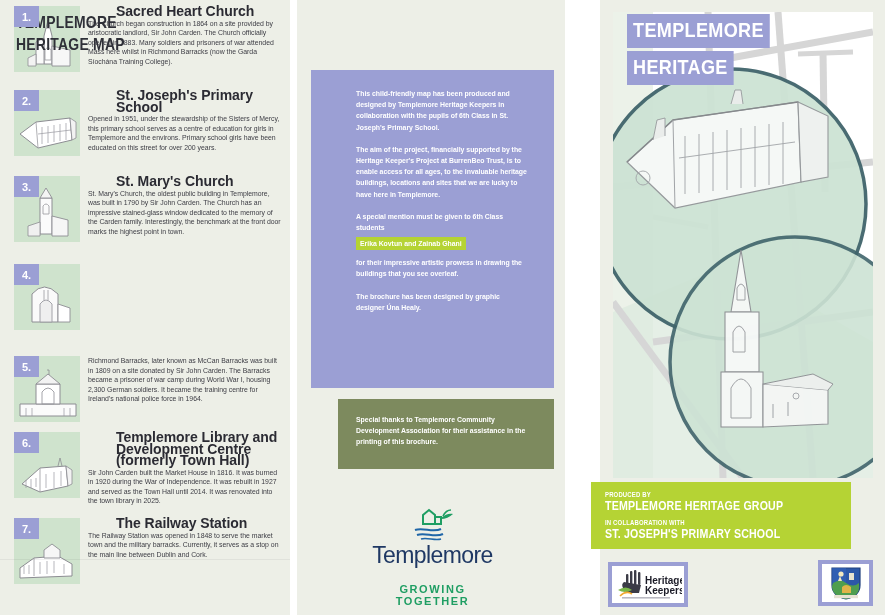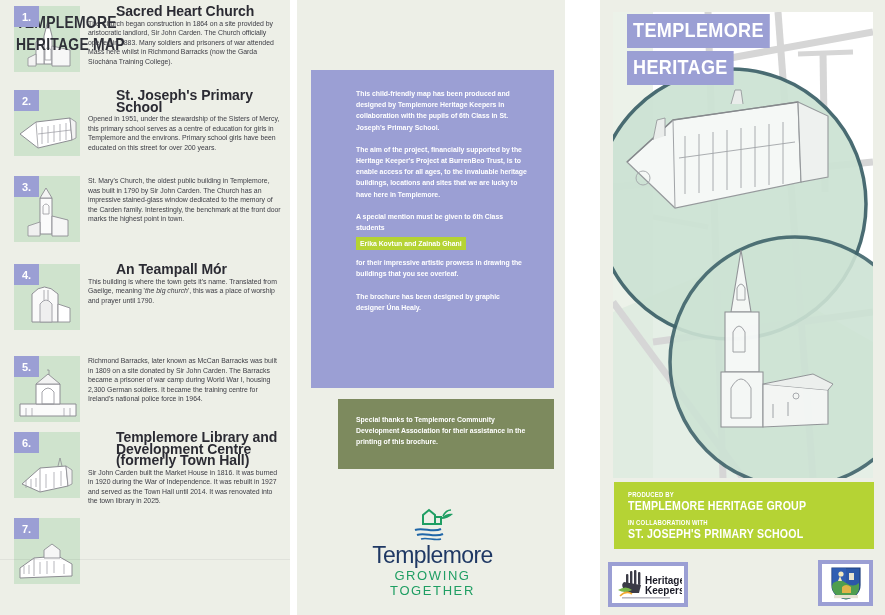--- a/index.html
+++ b/index.html
@@ -97,22 +97,22 @@
   }
 
   
   .logo-wrap { position: absolute; left: 365px; top: 508px; width: 135px; text-align: center; }
   .logo-mark { width: 52px; height: 34px; margin: 0 auto 1px auto; display: block; }
   .logo-word {
     font-size: 23px; color: #1f3864; letter-spacing: -0.6px;
     font-family: "Liberation Sans", sans-serif; line-height: 24px;
   }
   .logo-tag {
-    font-size: 13px; color: #1f9e63; font-weight: normal;
-    letter-spacing: 1.6px; margin-top: 1px;
+    font-size: 11px; color: #1f9e63; font-weight: bold;
+    letter-spacing: 1.6px; margin-top: 16px;
   }
 
   
   .cover-map {
     position: absolute; left: 613px; top: 12px;
     width: 260px; height: 466px;
     background: #ffffff;
     overflow: hidden;
   }
   .cover-title { position: absolute; left: 627px; top: 14px; z-index: 6; }
@@ -126,21 +126,21 @@
     padding: 1px 7px 3px 7px;
     margin-bottom: 3px;
     display: inline-block;
     letter-spacing: 0.4px;
     white-space: nowrap;
     transform: scaleX(0.86); transform-origin: left top;
   }
   .ct-row { display: block; }
 
   .lime-band {
-    position: absolute; left: 614px; top: 482px;
+    position: absolute; left: 591px; top: 482px;
     width: 260px; height: 67px;
     background: #b5d334;
   }
   .lime-band .lb {
     position: absolute; left: 14px;
     color: #ffffff;
     font-family: "Liberation Sans Narrow","Liberation Sans", sans-serif;
     font-weight: bold;
     transform: scaleX(0.85); transform-origin: left top;
     white-space: nowrap;
@@ -210,37 +210,34 @@
             <svg class="thumb-art" viewBox="0 0 66 66">
               <path d="M26 22 L38 22 L38 58 L26 58 Z" fill="#fbfbfb" stroke="#8d8d93" stroke-width="1"></path>
               <path d="M26 22 L32 12 L38 22 Z" fill="#f4f4f4" stroke="#8d8d93" stroke-width="0.9"></path>
               <path d="M38 40 L54 44 L54 60 L38 60 Z" fill="#f6f6f6" stroke="#8d8d93" stroke-width="0.9"></path>
               <path d="M14 50 L26 46 L26 60 L14 60 Z" fill="#f0f0f0" stroke="#8d8d93" stroke-width="0.8"></path>
               <path d="M29 30 q3 -4 6 0 l0 8 l-6 0 Z" fill="none" stroke="#9a9aa0" stroke-width="0.8"></path>
             </svg>
             <div class="badge">3.</div>
           </div>
           <div class="entry-body">
+            <div class="entry-title">St. Mary's Church</div>
             <div class="entry-text">St. Mary's Church, the oldest public building in Templemore, was built in 1790 by Sir John Carden. The Church has an impressive stained-glass window dedicated to the memory of the Carden family. Interestingly, the benchmark at the front door marks the highest point in town.</div>
           </div>
         </div>
         <div class="entry" style="top: 264px; height: 86px;">
           <div class="thumb">
             <svg class="thumb-art" viewBox="0 0 66 66">
               <path d="M18 58 L18 30 Q30 16 44 30 L44 58 Z" fill="#fafafa" stroke="#8d8d93" stroke-width="1"></path>
               <path d="M26 58 L26 40 q6 -8 12 0 l0 18 Z" fill="#efefef" stroke="#9a9aa0" stroke-width="0.9"></path>
               <path d="M44 40 L56 44 L56 58 L44 58 Z" fill="#fff" stroke="#8d8d93" stroke-width="0.9"></path>
               <path d="M30 26 l0 10" stroke="#9a9aa0" stroke-width="0.8"></path>
               <path d="M34 26 l0 10" stroke="#9a9aa0" stroke-width="0.8"></path>
             </svg>
             <div class="badge">4.</div>
-          </div>
-          <div class="entry-body">
-            <div class="entry-title">An Teampall Mór</div>
-            <div class="entry-text">This building is where the town gets it's name. Translated from Gaeilge, meaning '<i>the big church</i>', this was a place of worship and prayer until 1790.</div>
           </div>
         </div>
         <div class="entry" style="top: 356px; height: 70px;">
           <div class="thumb">
             <svg class="thumb-art" viewBox="0 0 66 66">
               <path d="M6 48 L62 48 L62 60 L6 60 Z" fill="#fbfbfb" stroke="#8d8d93" stroke-width="1"></path>
               <path d="M22 48 L22 28 L46 28 L46 48 Z" fill="#fff" stroke="#8d8d93" stroke-width="1"></path>
               <path d="M22 28 L34 18 L46 28 Z" fill="#f3f3f3" stroke="#8d8d93" stroke-width="0.9"></path>
               <path d="M28 48 L28 36 q6 -8 12 0 l0 12 Z" fill="none" stroke="#9a9aa0" stroke-width="0.9"></path>
               <g stroke="#9a9aa0" stroke-width="0.7" fill="none">
@@ -289,20 +286,24 @@
               <g stroke="#9a9aa0" stroke-width="0.7" fill="none">
                 <path d="M10 48 L10 56"></path>
                 <path d="M15 47 L15 56"></path>
                 <path d="M26 44 L26 56"></path>
                 <path d="M33 43 L33 56"></path>
                 <path d="M40 43 L40 55"></path>
                 <path d="M50 46 L50 56"></path>
               </g>
             </svg>
             <div class="badge">7.</div>
+          </div>
+          <div class="entry-body">
+            <div class="entry-title">The Railway Station</div>
+            <div class="entry-text">The Railway Station was opened in 1848 to serve the market town and the military barracks. Currently, it serves as a stop on the main line between Dublin and Cork.</div>
           </div>
         </div>
       </div>
     <div class="seam"></div>
   </div>
 
   <div class="panel-mid"></div>
 
   <div class="mid-title">
     <span>TEMPLEMORE</span>

